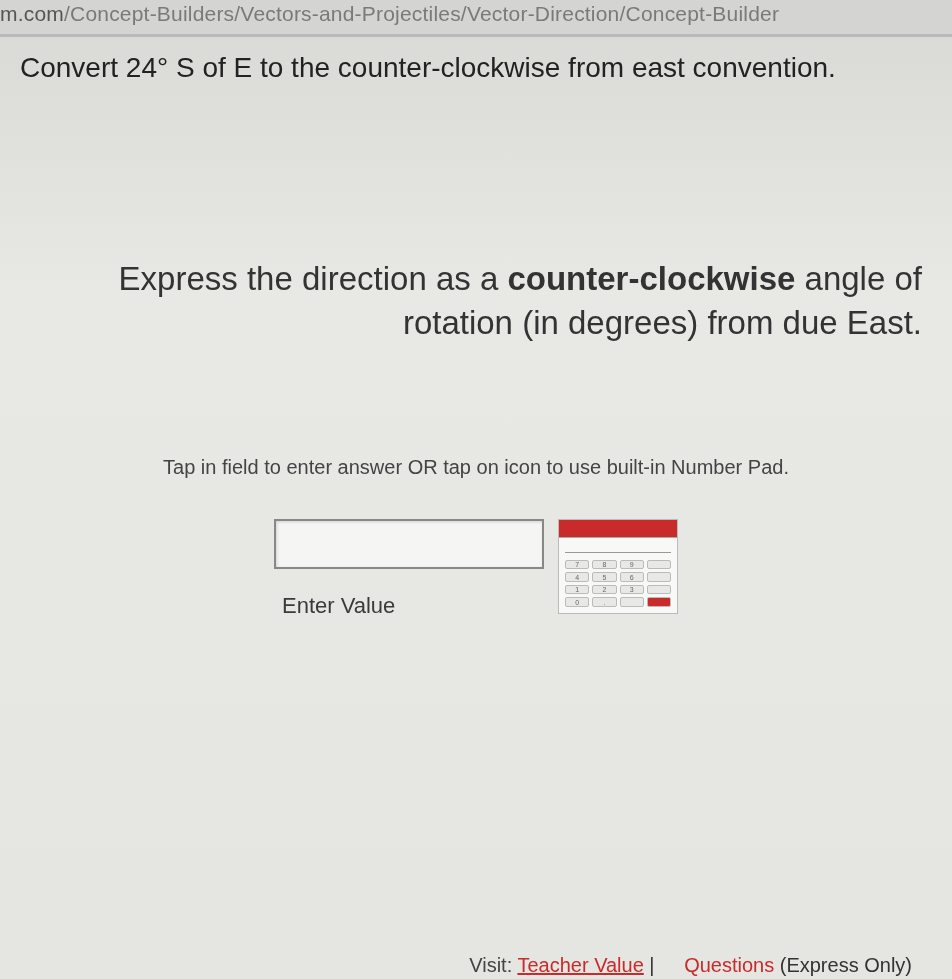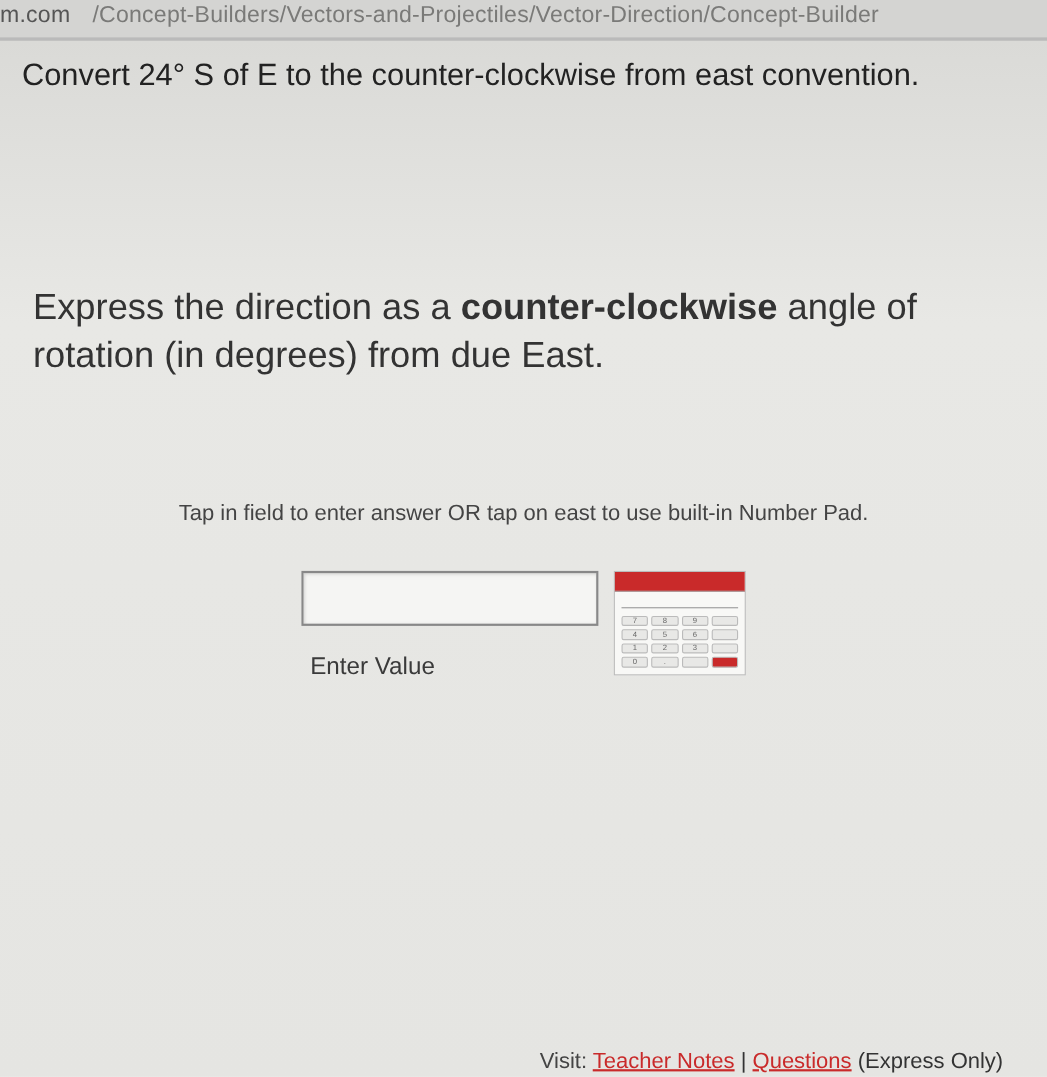--- a/index.html
+++ b/index.html
@@ -21,37 +21,36 @@
       padding: 2px 0 8px 0;
       letter-spacing: 0.2px;
       border-bottom: 3px solid #bababa;
       background: #d4d4d2;
     }
     .url-domain {
       color: #555;
     }
     .url-path {
       color: #7a7a78;
-      margin-left: 20px;
     }
     .content {
       padding: 0 20px;
     }
     .question-title {
       font-size: 28px;
       color: #222;
       text-align: left;
       margin-top: 12px;
       line-height: 1.35;
       font-weight: normal;
     }
     .instruction {
       font-size: 33px;
       color: #333;
-      text-align: left;
+      text-align: right;
       margin-top: 170px;
       line-height: 1.35;
       padding: 0 10px;
     }
     .instruction .bold {
       font-weight: bold;
     }
     .hint {
       font-size: 20px;
       color: #444;
@@ -147,42 +146,42 @@
     }
     .footer .visit {
       color: #444;
     }
     .footer .link {
       color: #c92a2a;
       text-decoration: underline;
     }
     .footer .link2 {
       color: #c92a2a;
-      text-decoration: underline;
+      margin-left: 24px;
     }
     .footer .paren {
       color: #333;
     }
   </style>
 </head>
 <body>
 
 <div class="url-bar">
   <span class="url-domain">m.com</span><span class="url-path">/Concept-Builders/Vectors-and-Projectiles/Vector-Direction/Concept-Builder</span>
 </div>
 
 <div class="content">
 
   <h1 class="question-title">Convert 24° S of E to the counter-clockwise from east convention.</h1>
 
   <p class="instruction">
     <span>Express the direction as a </span><span class="bold">counter-clockwise</span><span> angle of rotation (in degrees) from due East.</span>
   </p>
 
-  <p class="hint">Tap in field to enter answer OR tap on east to use built-in Number Pad.</p>
+  <p class="hint">Tap in field to enter answer OR tap on icon to use built-in Number Pad.</p>
 
   <div class="input-row">
     <div class="input-group">
       <input type="text" class="answer-input" value="" style="">
       <div class="input-label">Enter Value</div>
     </div>
     <div class="numpad-icon">
       <div class="numpad-header"></div>
       <div class="numpad-display"></div>
       <div class="numpad-grid">
@@ -203,14 +202,14 @@
         <div class="numpad-key"></div>
         <div class="numpad-key enter"></div>
       </div>
     </div>
   </div>
 
 
 </div>
 
 <div class="footer">
-  <span class="visit">Visit: </span><a class="link">Teacher Notes</a><span> | </span><a class="link2">Questions</a><span class="paren"> (Express Only)</span>
+  <span class="visit">Visit: </span><a class="link">Teacher Value</a><span> | </span><a class="link2">Questions</a><span class="paren"> (Express Only)</span>
 </div>
 
 </body></html>

